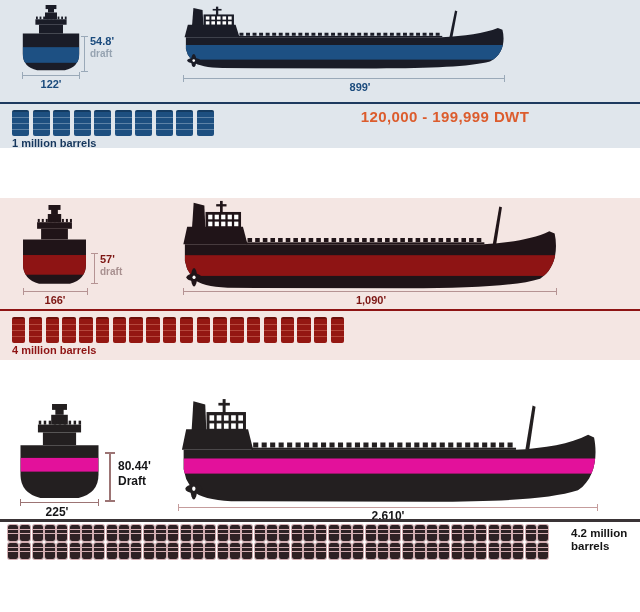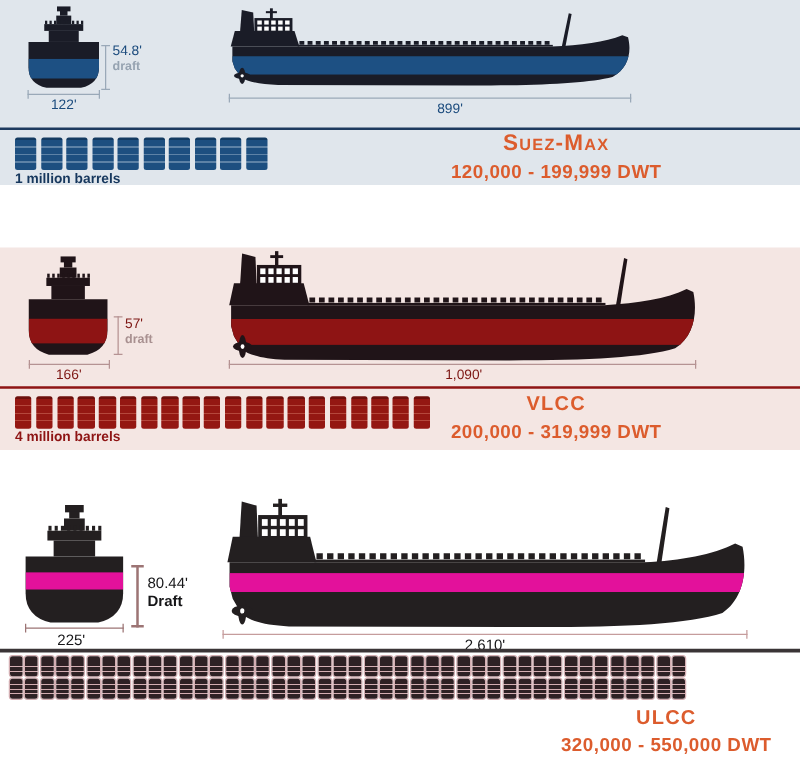--- a/index.html
+++ b/index.html
@@ -11,21 +11,21 @@
   .ship svg{display:block;width:100%;height:100%;}
   .divider{position:absolute;left:0;width:640px;height:2px;}
   .hline{position:absolute;height:1px;}
   .hline::before,.hline::after{content:"";position:absolute;top:-3px;width:1px;height:7px;background:inherit;}
   .hline::before{left:0;}.hline::after{right:0;}
   .vline{position:absolute;width:1px;}
   .vline::before,.vline::after{content:"";position:absolute;left:-3px;width:7px;height:1px;background:inherit;}
   .vline::before{top:0;}.vline::after{bottom:0;}
   .vline.serif{width:2px;}
   .vline.serif::before,.vline.serif::after{left:-4px;width:10px;height:2px;}
-  .lbl{position:absolute;font-weight:normal;white-space:nowrap;}
+  .lbl{position:absolute;font-weight:bold;white-space:nowrap;}
   .dim{font-size:11px;}
   .ctr{text-align:center;white-space:nowrap;}
   .draft-word{font-size:10px;font-weight:bold;}
   .cap-label{position:absolute;font-size:11px;font-weight:bold;}
   .class-block{position:absolute;text-align:center;}
   .class-name{font-weight:bold;font-size:16px;letter-spacing:1px;color:#dc5c2d;}
   .class-dwt{font-weight:bold;font-size:15px;letter-spacing:.4px;color:#dc5c2d;margin-top:4px;}
   .barrels{position:absolute;display:flex;flex-direction:column;}
   .brow{display:flex;}
   .barrel{border-radius:2px;flex:0 0 auto;}
@@ -169,21 +169,20 @@
           <div class="barrel" style="width: 17px; height: 26px; background: linear-gradient(rgb(20, 59, 97) 0px, rgb(20, 59, 97) 9%, rgb(29, 79, 128) 9%, rgb(29, 79, 128) 27%, rgb(93, 130, 166) 27%, rgb(93, 130, 166) 31%, rgb(29, 79, 128) 31%, rgb(29, 79, 128) 50%, rgb(93, 130, 166) 50%, rgb(93, 130, 166) 54%, rgb(29, 79, 128) 54%, rgb(29, 79, 128) 73%, rgb(93, 130, 166) 73%, rgb(93, 130, 166) 77%, rgb(29, 79, 128) 77%, rgb(29, 79, 128) 100%);"></div>
           <div class="barrel" style="width: 17px; height: 26px; background: linear-gradient(rgb(20, 59, 97) 0px, rgb(20, 59, 97) 9%, rgb(29, 79, 128) 9%, rgb(29, 79, 128) 27%, rgb(93, 130, 166) 27%, rgb(93, 130, 166) 31%, rgb(29, 79, 128) 31%, rgb(29, 79, 128) 50%, rgb(93, 130, 166) 50%, rgb(93, 130, 166) 54%, rgb(29, 79, 128) 54%, rgb(29, 79, 128) 73%, rgb(93, 130, 166) 73%, rgb(93, 130, 166) 77%, rgb(29, 79, 128) 77%, rgb(29, 79, 128) 100%);"></div>
           <div class="barrel" style="width: 17px; height: 26px; background: linear-gradient(rgb(20, 59, 97) 0px, rgb(20, 59, 97) 9%, rgb(29, 79, 128) 9%, rgb(29, 79, 128) 27%, rgb(93, 130, 166) 27%, rgb(93, 130, 166) 31%, rgb(29, 79, 128) 31%, rgb(29, 79, 128) 50%, rgb(93, 130, 166) 50%, rgb(93, 130, 166) 54%, rgb(29, 79, 128) 54%, rgb(29, 79, 128) 73%, rgb(93, 130, 166) 73%, rgb(93, 130, 166) 77%, rgb(29, 79, 128) 77%, rgb(29, 79, 128) 100%);"></div>
           <div class="barrel" style="width: 17px; height: 26px; background: linear-gradient(rgb(20, 59, 97) 0px, rgb(20, 59, 97) 9%, rgb(29, 79, 128) 9%, rgb(29, 79, 128) 27%, rgb(93, 130, 166) 27%, rgb(93, 130, 166) 31%, rgb(29, 79, 128) 31%, rgb(29, 79, 128) 50%, rgb(93, 130, 166) 50%, rgb(93, 130, 166) 54%, rgb(29, 79, 128) 54%, rgb(29, 79, 128) 73%, rgb(93, 130, 166) 73%, rgb(93, 130, 166) 77%, rgb(29, 79, 128) 77%, rgb(29, 79, 128) 100%);"></div>
           <div class="barrel" style="width: 17px; height: 26px; background: linear-gradient(rgb(20, 59, 97) 0px, rgb(20, 59, 97) 9%, rgb(29, 79, 128) 9%, rgb(29, 79, 128) 27%, rgb(93, 130, 166) 27%, rgb(93, 130, 166) 31%, rgb(29, 79, 128) 31%, rgb(29, 79, 128) 50%, rgb(93, 130, 166) 50%, rgb(93, 130, 166) 54%, rgb(29, 79, 128) 54%, rgb(29, 79, 128) 73%, rgb(93, 130, 166) 73%, rgb(93, 130, 166) 77%, rgb(29, 79, 128) 77%, rgb(29, 79, 128) 100%);"></div>
           <div class="barrel" style="width: 17px; height: 26px; background: linear-gradient(rgb(20, 59, 97) 0px, rgb(20, 59, 97) 9%, rgb(29, 79, 128) 9%, rgb(29, 79, 128) 27%, rgb(93, 130, 166) 27%, rgb(93, 130, 166) 31%, rgb(29, 79, 128) 31%, rgb(29, 79, 128) 50%, rgb(93, 130, 166) 50%, rgb(93, 130, 166) 54%, rgb(29, 79, 128) 54%, rgb(29, 79, 128) 73%, rgb(93, 130, 166) 73%, rgb(93, 130, 166) 77%, rgb(29, 79, 128) 77%, rgb(29, 79, 128) 100%);"></div>
         </div>
       </div>
     <div class="cap-label">1 million barrels</div>
     <div class="class-block">
-      <div class="class-name" style="color: rgb(220, 92, 45);">Suez-Max</div>
       <div class="class-dwt" style="color: rgb(220, 92, 45);">120,000 - 199,999 DWT</div>
     </div>
   </div>
 
   <div class="sec sec1">
     <div class="ship front">
         <svg viewBox="0 0 100 100" preserveAspectRatio="none">
     <defs>
             <clipPath id="fh1">
               <path d="M3,42 L97,42 L97,72 Q97,91 73,96 L27,96 Q3,91 3,72 Z"></path>
@@ -271,24 +270,20 @@
           <div class="barrel" style="width: 13.4px; height: 26px; background: linear-gradient(rgb(109, 15, 12) 0px, rgb(109, 15, 12) 9%, rgb(148, 23, 18) 9%, rgb(148, 23, 18) 27%, rgb(181, 71, 60) 27%, rgb(181, 71, 60) 31%, rgb(148, 23, 18) 31%, rgb(148, 23, 18) 50%, rgb(181, 71, 60) 50%, rgb(181, 71, 60) 54%, rgb(148, 23, 18) 54%, rgb(148, 23, 18) 73%, rgb(181, 71, 60) 73%, rgb(181, 71, 60) 77%, rgb(148, 23, 18) 77%, rgb(148, 23, 18) 100%);"></div>
           <div class="barrel" style="width: 13.4px; height: 26px; background: linear-gradient(rgb(109, 15, 12) 0px, rgb(109, 15, 12) 9%, rgb(148, 23, 18) 9%, rgb(148, 23, 18) 27%, rgb(181, 71, 60) 27%, rgb(181, 71, 60) 31%, rgb(148, 23, 18) 31%, rgb(148, 23, 18) 50%, rgb(181, 71, 60) 50%, rgb(181, 71, 60) 54%, rgb(148, 23, 18) 54%, rgb(148, 23, 18) 73%, rgb(181, 71, 60) 73%, rgb(181, 71, 60) 77%, rgb(148, 23, 18) 77%, rgb(148, 23, 18) 100%);"></div>
           <div class="barrel" style="width: 13.4px; height: 26px; background: linear-gradient(rgb(109, 15, 12) 0px, rgb(109, 15, 12) 9%, rgb(148, 23, 18) 9%, rgb(148, 23, 18) 27%, rgb(181, 71, 60) 27%, rgb(181, 71, 60) 31%, rgb(148, 23, 18) 31%, rgb(148, 23, 18) 50%, rgb(181, 71, 60) 50%, rgb(181, 71, 60) 54%, rgb(148, 23, 18) 54%, rgb(148, 23, 18) 73%, rgb(181, 71, 60) 73%, rgb(181, 71, 60) 77%, rgb(148, 23, 18) 77%, rgb(148, 23, 18) 100%);"></div>
           <div class="barrel" style="width: 13.4px; height: 26px; background: linear-gradient(rgb(109, 15, 12) 0px, rgb(109, 15, 12) 9%, rgb(148, 23, 18) 9%, rgb(148, 23, 18) 27%, rgb(181, 71, 60) 27%, rgb(181, 71, 60) 31%, rgb(148, 23, 18) 31%, rgb(148, 23, 18) 50%, rgb(181, 71, 60) 50%, rgb(181, 71, 60) 54%, rgb(148, 23, 18) 54%, rgb(148, 23, 18) 73%, rgb(181, 71, 60) 73%, rgb(181, 71, 60) 77%, rgb(148, 23, 18) 77%, rgb(148, 23, 18) 100%);"></div>
           <div class="barrel" style="width: 13.4px; height: 26px; background: linear-gradient(rgb(109, 15, 12) 0px, rgb(109, 15, 12) 9%, rgb(148, 23, 18) 9%, rgb(148, 23, 18) 27%, rgb(181, 71, 60) 27%, rgb(181, 71, 60) 31%, rgb(148, 23, 18) 31%, rgb(148, 23, 18) 50%, rgb(181, 71, 60) 50%, rgb(181, 71, 60) 54%, rgb(148, 23, 18) 54%, rgb(148, 23, 18) 73%, rgb(181, 71, 60) 73%, rgb(181, 71, 60) 77%, rgb(148, 23, 18) 77%, rgb(148, 23, 18) 100%);"></div>
           <div class="barrel" style="width: 13.4px; height: 26px; background: linear-gradient(rgb(109, 15, 12) 0px, rgb(109, 15, 12) 9%, rgb(148, 23, 18) 9%, rgb(148, 23, 18) 27%, rgb(181, 71, 60) 27%, rgb(181, 71, 60) 31%, rgb(148, 23, 18) 31%, rgb(148, 23, 18) 50%, rgb(181, 71, 60) 50%, rgb(181, 71, 60) 54%, rgb(148, 23, 18) 54%, rgb(148, 23, 18) 73%, rgb(181, 71, 60) 73%, rgb(181, 71, 60) 77%, rgb(148, 23, 18) 77%, rgb(148, 23, 18) 100%);"></div>
           <div class="barrel" style="width: 13.4px; height: 26px; background: linear-gradient(rgb(109, 15, 12) 0px, rgb(109, 15, 12) 9%, rgb(148, 23, 18) 9%, rgb(148, 23, 18) 27%, rgb(181, 71, 60) 27%, rgb(181, 71, 60) 31%, rgb(148, 23, 18) 31%, rgb(148, 23, 18) 50%, rgb(181, 71, 60) 50%, rgb(181, 71, 60) 54%, rgb(148, 23, 18) 54%, rgb(148, 23, 18) 73%, rgb(181, 71, 60) 73%, rgb(181, 71, 60) 77%, rgb(148, 23, 18) 77%, rgb(148, 23, 18) 100%);"></div>
         </div>
       </div>
     <div class="cap-label">4 million barrels</div>
-    <div class="class-block">
-      <div class="class-name" style="color: rgb(220, 92, 45);">VLCC</div>
-      <div class="class-dwt" style="color: rgb(220, 92, 45);">200,000 - 319,999 DWT</div>
-    </div>
   </div>
 
   <div class="sec sec2">
     <div class="ship front">
         <svg viewBox="0 0 100 100" preserveAspectRatio="none">
     <defs>
             <clipPath id="fh2">
               <path d="M3,42 L97,42 L97,72 Q97,91 73,96 L27,96 Q3,91 3,72 Z"></path>
             </clipPath>
           </defs>
@@ -443,19 +438,16 @@
           <div class="barrel" style="width: 10px; height: 16px; background: linear-gradient(rgb(46, 33, 36) 0px, rgb(46, 33, 36) 9%, rgb(46, 33, 36) 9%, rgb(46, 33, 36) 27%, rgb(211, 174, 178) 27%, rgb(211, 174, 178) 31%, rgb(46, 33, 36) 31%, rgb(46, 33, 36) 50%, rgb(211, 174, 178) 50%, rgb(211, 174, 178) 54%, rgb(46, 33, 36) 54%, rgb(46, 33, 36) 73%, rgb(211, 174, 178) 73%, rgb(211, 174, 178) 77%, rgb(46, 33, 36) 77%, rgb(46, 33, 36) 100%); box-shadow: rgb(211, 174, 178) 0px 0px 0px 1px;"></div>
           <div class="barrel" style="width: 10px; height: 16px; background: linear-gradient(rgb(46, 33, 36) 0px, rgb(46, 33, 36) 9%, rgb(46, 33, 36) 9%, rgb(46, 33, 36) 27%, rgb(211, 174, 178) 27%, rgb(211, 174, 178) 31%, rgb(46, 33, 36) 31%, rgb(46, 33, 36) 50%, rgb(211, 174, 178) 50%, rgb(211, 174, 178) 54%, rgb(46, 33, 36) 54%, rgb(46, 33, 36) 73%, rgb(211, 174, 178) 73%, rgb(211, 174, 178) 77%, rgb(46, 33, 36) 77%, rgb(46, 33, 36) 100%); box-shadow: rgb(211, 174, 178) 0px 0px 0px 1px;"></div>
           <div class="barrel" style="width: 10px; height: 16px; background: linear-gradient(rgb(46, 33, 36) 0px, rgb(46, 33, 36) 9%, rgb(46, 33, 36) 9%, rgb(46, 33, 36) 27%, rgb(211, 174, 178) 27%, rgb(211, 174, 178) 31%, rgb(46, 33, 36) 31%, rgb(46, 33, 36) 50%, rgb(211, 174, 178) 50%, rgb(211, 174, 178) 54%, rgb(46, 33, 36) 54%, rgb(46, 33, 36) 73%, rgb(211, 174, 178) 73%, rgb(211, 174, 178) 77%, rgb(46, 33, 36) 77%, rgb(46, 33, 36) 100%); box-shadow: rgb(211, 174, 178) 0px 0px 0px 1px;"></div>
           <div class="barrel" style="width: 10px; height: 16px; background: linear-gradient(rgb(46, 33, 36) 0px, rgb(46, 33, 36) 9%, rgb(46, 33, 36) 9%, rgb(46, 33, 36) 27%, rgb(211, 174, 178) 27%, rgb(211, 174, 178) 31%, rgb(46, 33, 36) 31%, rgb(46, 33, 36) 50%, rgb(211, 174, 178) 50%, rgb(211, 174, 178) 54%, rgb(46, 33, 36) 54%, rgb(46, 33, 36) 73%, rgb(211, 174, 178) 73%, rgb(211, 174, 178) 77%, rgb(46, 33, 36) 77%, rgb(46, 33, 36) 100%); box-shadow: rgb(211, 174, 178) 0px 0px 0px 1px;"></div>
           <div class="barrel" style="width: 10px; height: 16px; background: linear-gradient(rgb(46, 33, 36) 0px, rgb(46, 33, 36) 9%, rgb(46, 33, 36) 9%, rgb(46, 33, 36) 27%, rgb(211, 174, 178) 27%, rgb(211, 174, 178) 31%, rgb(46, 33, 36) 31%, rgb(46, 33, 36) 50%, rgb(211, 174, 178) 50%, rgb(211, 174, 178) 54%, rgb(46, 33, 36) 54%, rgb(46, 33, 36) 73%, rgb(211, 174, 178) 73%, rgb(211, 174, 178) 77%, rgb(46, 33, 36) 77%, rgb(46, 33, 36) 100%); box-shadow: rgb(211, 174, 178) 0px 0px 0px 1px;"></div>
           <div class="barrel" style="width: 10px; height: 16px; background: linear-gradient(rgb(46, 33, 36) 0px, rgb(46, 33, 36) 9%, rgb(46, 33, 36) 9%, rgb(46, 33, 36) 27%, rgb(211, 174, 178) 27%, rgb(211, 174, 178) 31%, rgb(46, 33, 36) 31%, rgb(46, 33, 36) 50%, rgb(211, 174, 178) 50%, rgb(211, 174, 178) 54%, rgb(46, 33, 36) 54%, rgb(46, 33, 36) 73%, rgb(211, 174, 178) 73%, rgb(211, 174, 178) 77%, rgb(46, 33, 36) 77%, rgb(46, 33, 36) 100%); box-shadow: rgb(211, 174, 178) 0px 0px 0px 1px;"></div>
           <div class="barrel" style="width: 10px; height: 16px; background: linear-gradient(rgb(46, 33, 36) 0px, rgb(46, 33, 36) 9%, rgb(46, 33, 36) 9%, rgb(46, 33, 36) 27%, rgb(211, 174, 178) 27%, rgb(211, 174, 178) 31%, rgb(46, 33, 36) 31%, rgb(46, 33, 36) 50%, rgb(211, 174, 178) 50%, rgb(211, 174, 178) 54%, rgb(46, 33, 36) 54%, rgb(46, 33, 36) 73%, rgb(211, 174, 178) 73%, rgb(211, 174, 178) 77%, rgb(46, 33, 36) 77%, rgb(46, 33, 36) 100%); box-shadow: rgb(211, 174, 178) 0px 0px 0px 1px;"></div>
           <div class="barrel" style="width: 10px; height: 16px; background: linear-gradient(rgb(46, 33, 36) 0px, rgb(46, 33, 36) 9%, rgb(46, 33, 36) 9%, rgb(46, 33, 36) 27%, rgb(211, 174, 178) 27%, rgb(211, 174, 178) 31%, rgb(46, 33, 36) 31%, rgb(46, 33, 36) 50%, rgb(211, 174, 178) 50%, rgb(211, 174, 178) 54%, rgb(46, 33, 36) 54%, rgb(46, 33, 36) 73%, rgb(211, 174, 178) 73%, rgb(211, 174, 178) 77%, rgb(46, 33, 36) 77%, rgb(46, 33, 36) 100%); box-shadow: rgb(211, 174, 178) 0px 0px 0px 1px;"></div>
         </div>
       </div>
-    <div class="class-block">
-      <div class="class-name" style="color: rgb(220, 92, 45);">ULCC</div>
-      <div class="class-dwt" style="color: rgb(220, 92, 45);">320,000 - 550,000 DWT</div>
-    </div>
+    <div class="cap-label">4.2 million barrels</div>
   </div>
 
 </div>
 
 </body></html>

